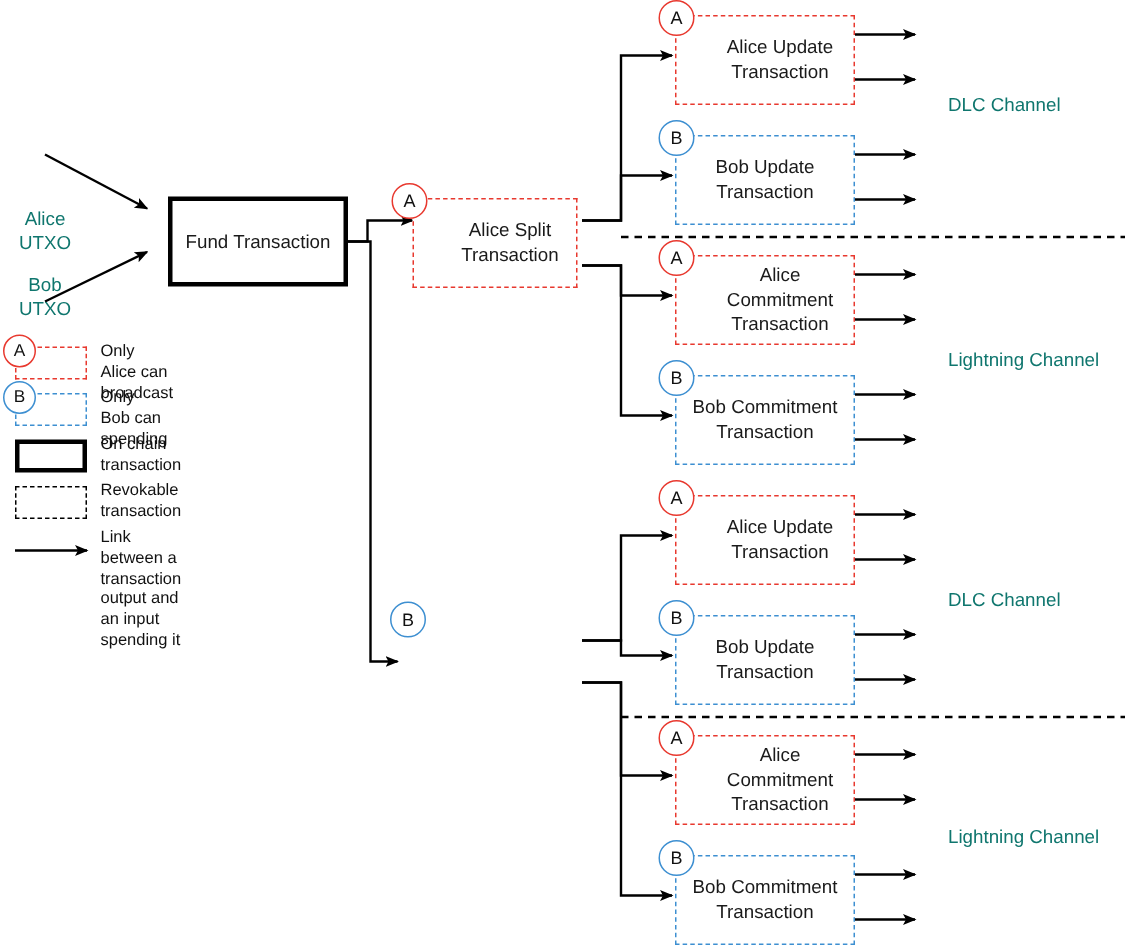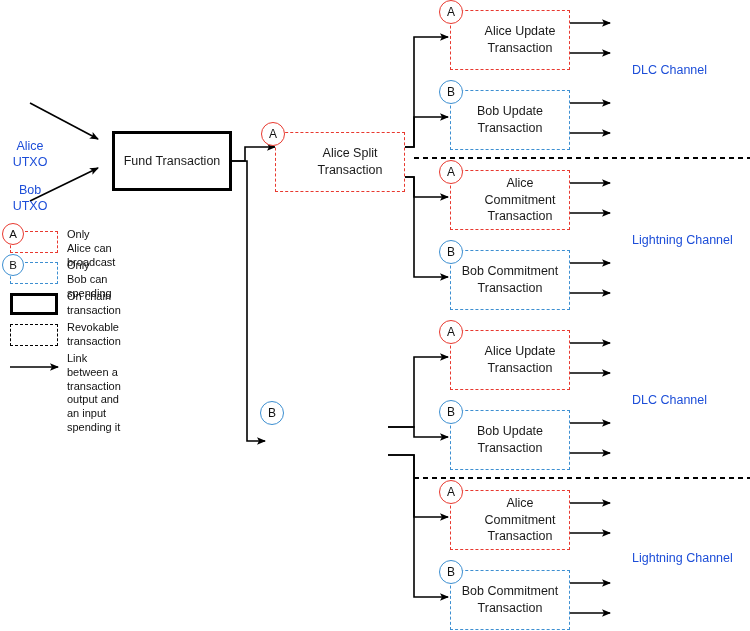--- a/index.html
+++ b/index.html
@@ -32,21 +32,21 @@
     background:#ffffff;
     display:flex;align-items:center;justify-content:center;
     font-size:12px;color:#111;
     z-index:6;
   }
   .badge.a{border:1.6px solid #e8392f;}
   .badge.b{border:1.6px solid #3d8fd1;}
 
   .lbl{
     position:absolute;
-    font-size:12.5px;color:#1d4ed8;
+    font-size:12.5px;color:#0f766e;
     line-height:1.25;
     z-index:4;
     white-space:pre-line;
   }
   .lbl.center{text-align:center;}
 
   
   #legend{position:absolute;left:5px;top:228px;z-index:5;}
   .lg-row{position:relative;height:31px;}
   .lg-swatch{
@@ -134,21 +134,21 @@
 
   <div class="lbl center" style="left:2px;top:91px;width:56px;margin-top:48px;">Alice
 UTXO</div>
   <div class="lbl center" style="left:2px;top:183px;width:56px;">Bob
 UTXO</div>
 
   <div class="tx onchain" style="left:112px;top:131px;width:120px;height:60px;">
     <span>Fund Transaction</span>
   </div>
 
-  <div class="tx alice" style="left:275px;top:132px;width:130px;height:60px;">
+  <div class="tx alice" style="left:275px;top:132px;width:110px;height:60px;">
     <span>Alice Split
 Transaction</span>
   </div>
   <div class="badge a" style="left:261px;top:122px;">A</div>
 
   <div class="badge b" style="left:260px;top:401px;">B</div>
 
   <div class="tx alice" style="left:450px;top:10px;width:120px;height:60px;">
     <span>Alice Update
 Transaction</span>

